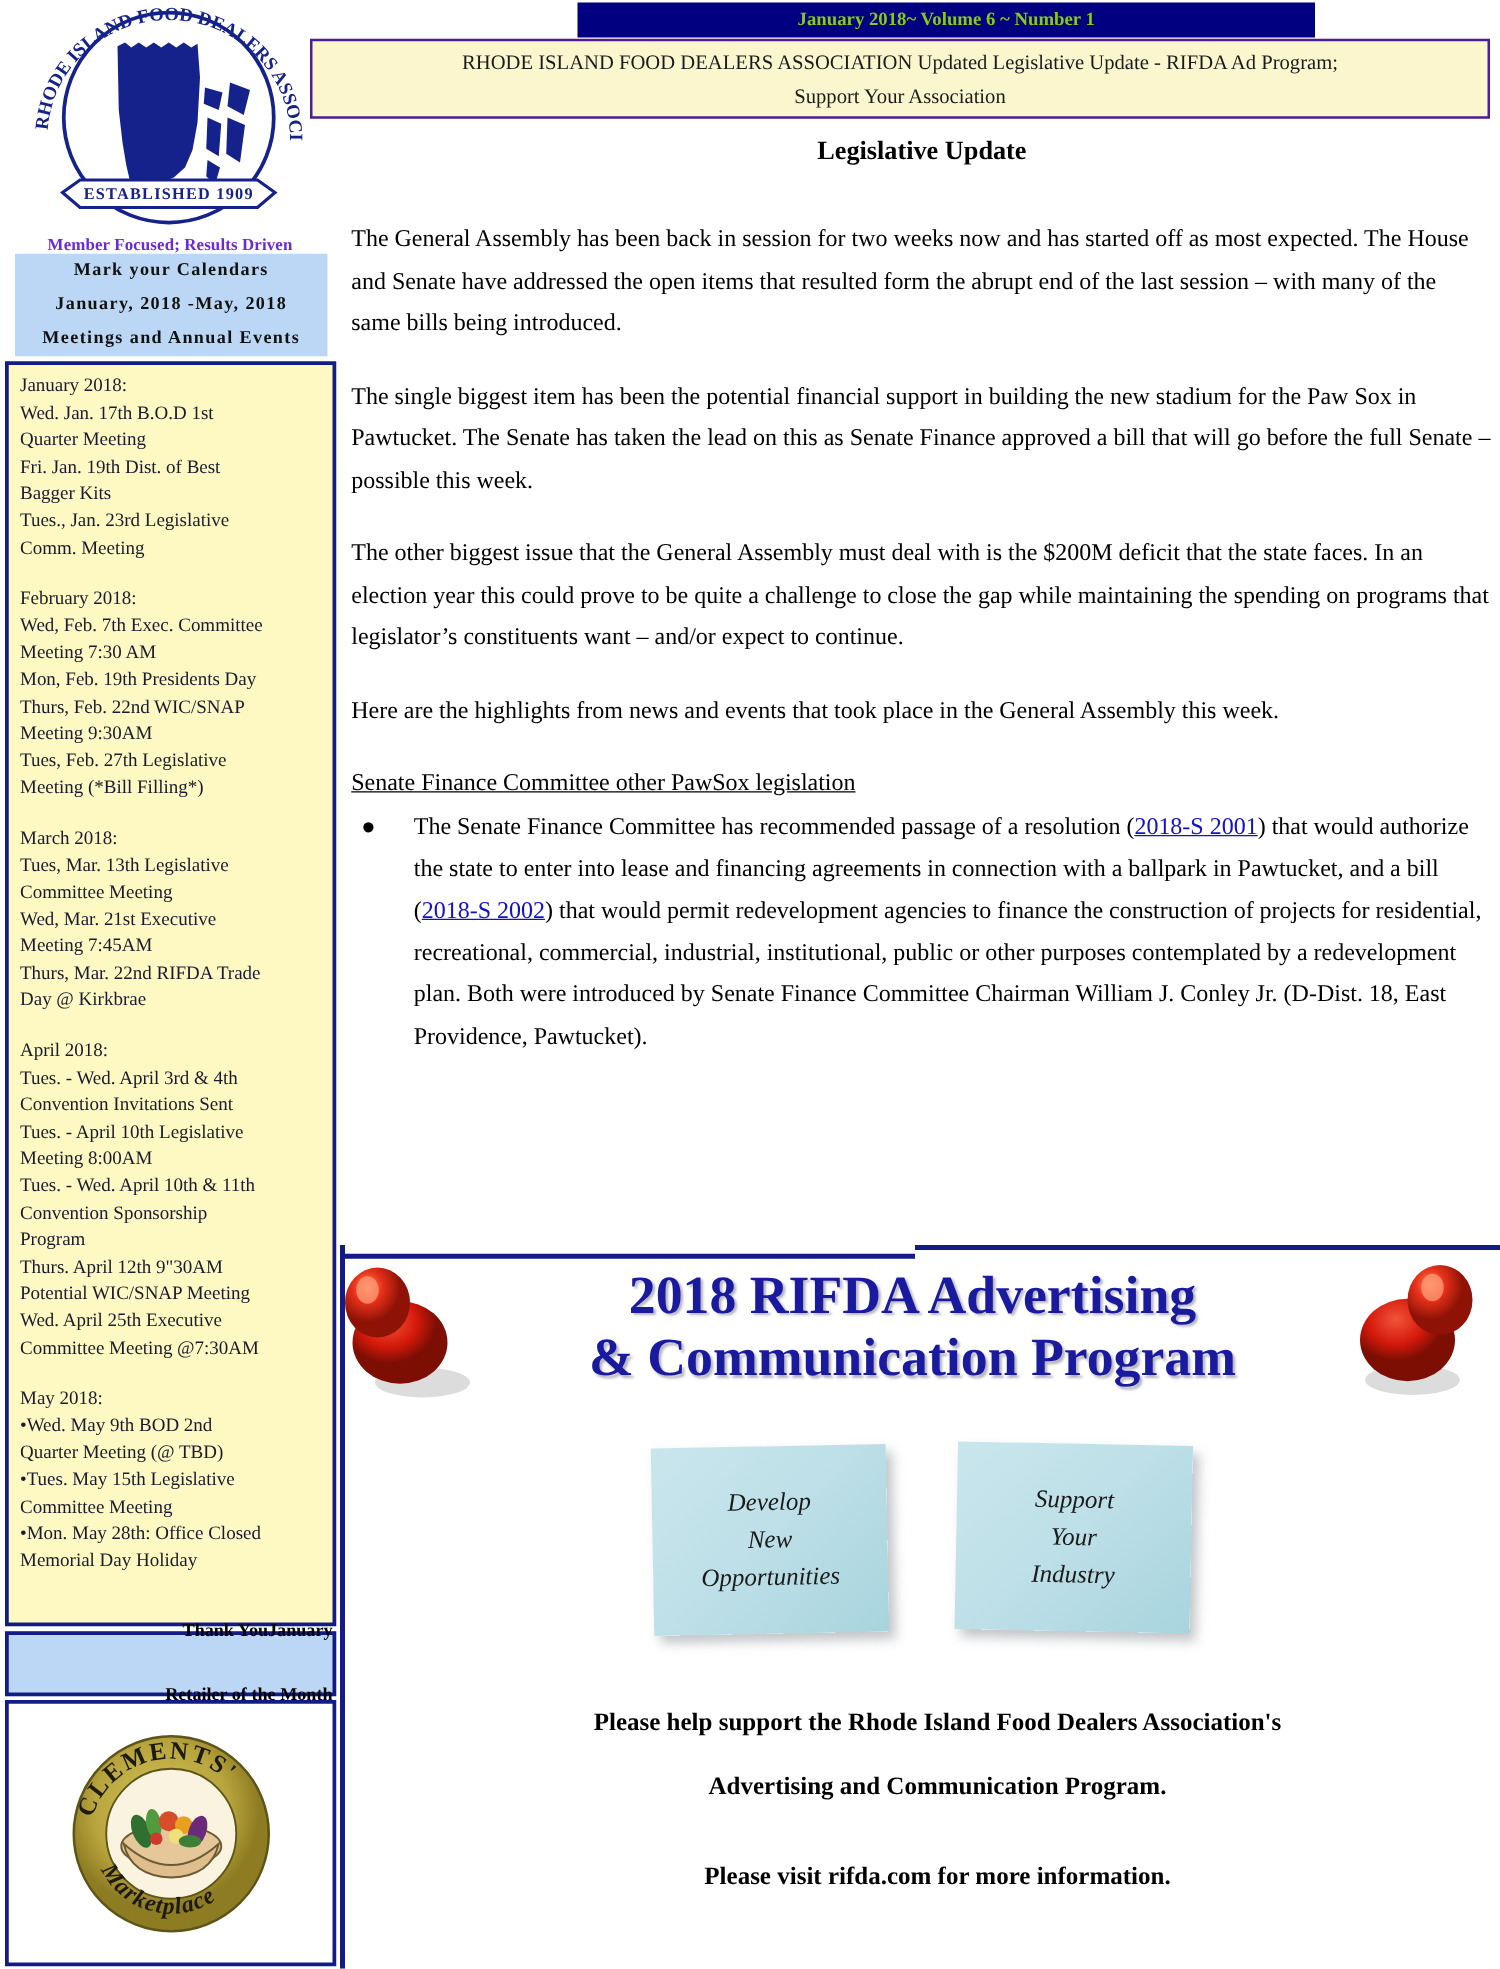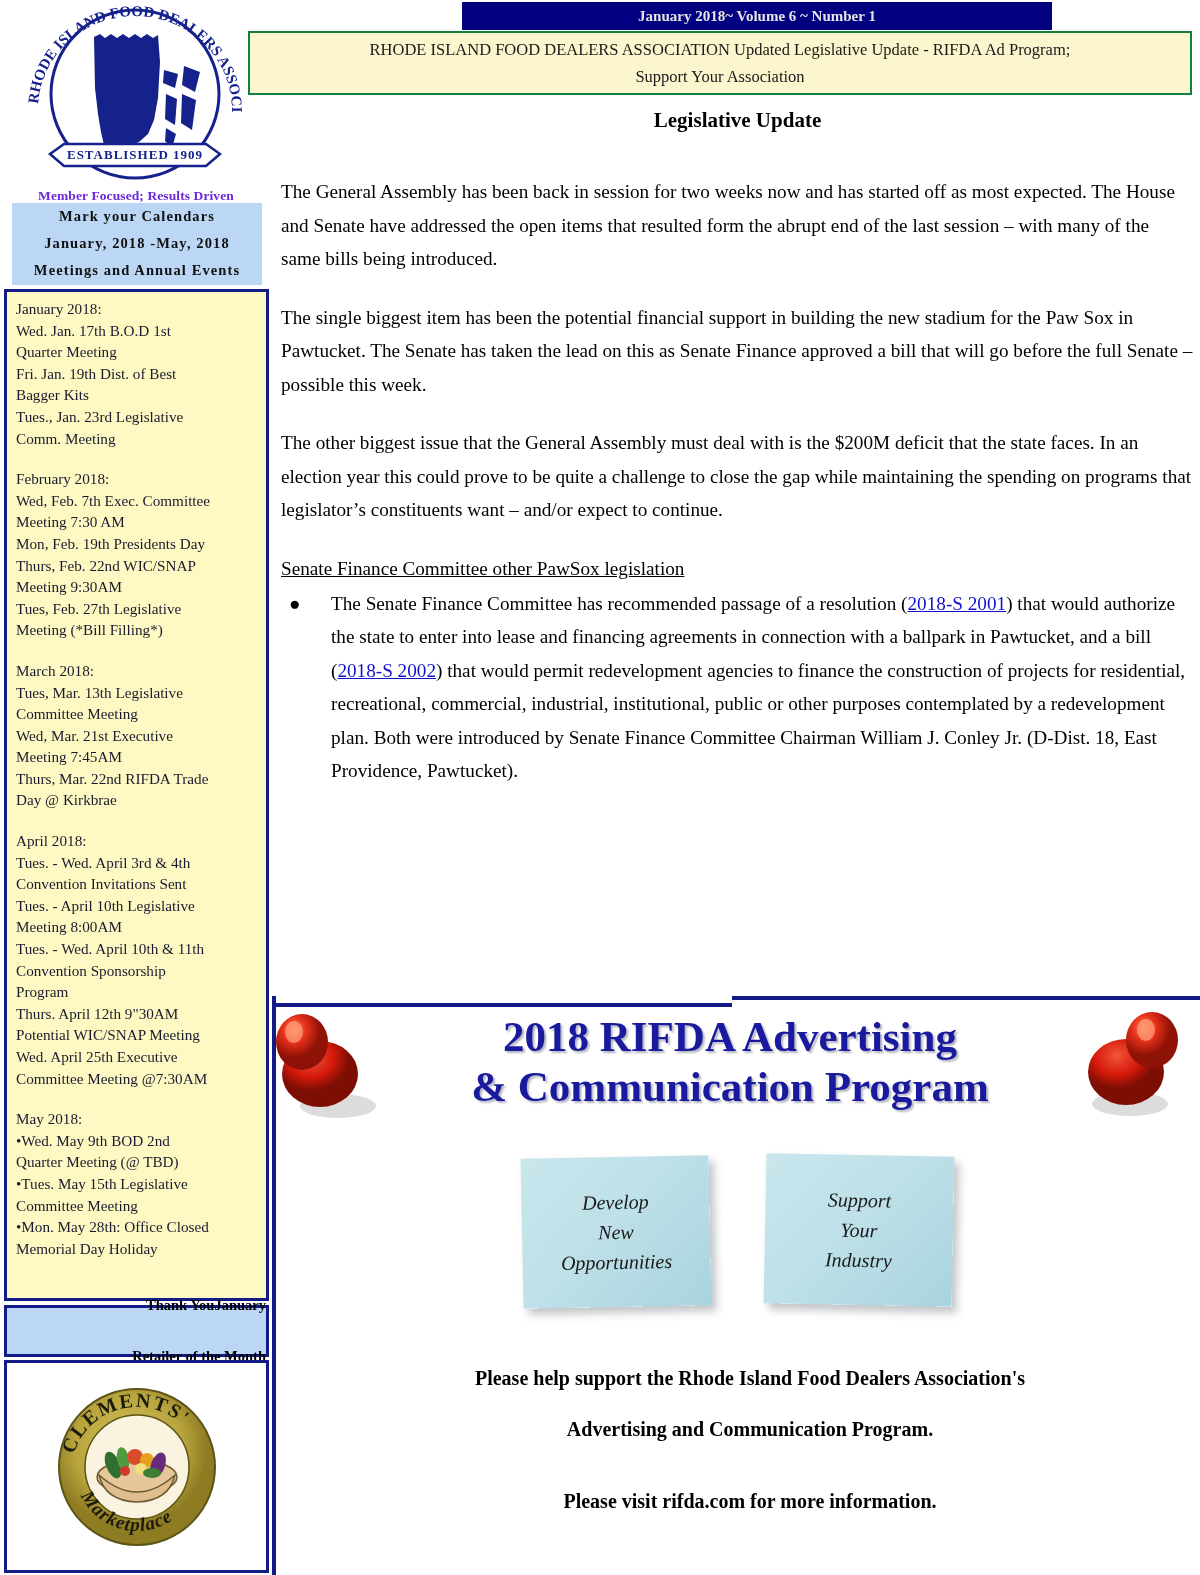--- a/index.html
+++ b/index.html
@@ -49,27 +49,27 @@
 
   .retailer-box{
     position:absolute;left:4px;top:1360px;width:265px;height:213px;
     background:#fff;border:3px solid #131c86;box-sizing:border-box;
     display:flex;align-items:center;justify-content:center;
   }
 
   
   .vol-bar{
     position:absolute;left:462px;top:2px;width:590px;height:28px;
-    background:#000080;color:#e5e5e5;display:flex;align-items:center;
+    background:#000080;color:#84cc16;display:flex;align-items:center;
     justify-content:center;font-size:15px;font-weight:bold;
     font-family:"Liberation Serif",serif;
   }
   .title-box{
     position:absolute;left:248px;top:31px;width:944px;height:64px;
-    background:#fcf6ce;border:2px solid #15803d;box-sizing:border-box;
+    background:#fcf6ce;border:2px solid #4c1d95;box-sizing:border-box;
     display:flex;flex-direction:column;align-items:center;justify-content:center;
     padding:0 14px;
   }
   .title-box div{font-size:16.5px;line-height:27px;text-align:center;color:#1a1a1a;
     font-family:"Liberation Serif",serif;}
 
   .section-head{
     position:absolute;left:275px;top:108px;width:925px;text-align:center;
     font-size:21px;font-weight:bold;font-family:"Liberation Serif",serif;
   }
@@ -267,20 +267,21 @@
     <div>RHODE ISLAND FOOD DEALERS ASSOCIATION Updated Legislative Update - RIFDA Ad Program;</div>
     <div>Support Your Association</div>
   </div>
 
   <div class="section-head">Legislative Update</div>
 
   <div class="article">
     <p>The General Assembly has been back in session for two weeks now and has started off as most expected.  The House and Senate have addressed the open items that resulted form the abrupt end of the last session – with many of the same bills being introduced.</p>
     <p>The single biggest item has been the potential financial support in building the new stadium for the Paw Sox in Pawtucket.  The Senate has taken the lead on this as Senate Finance approved a bill that will go before the full Senate – possible this week.</p>
     <p>The other biggest issue that the General Assembly must deal with is the $200M deficit that the state faces.  In an election year this could prove to be quite a challenge to close the gap while maintaining the spending on programs that legislator’s constituents want – and/or expect to continue.</p>
+    <p>Here are the highlights from news and events that took place in the General Assembly this week.</p>
 
     <div class="sub-head">Senate Finance Committee other PawSox legislation</div>
 
     <div class="bullet-row">
       <div class="bullet-dot">●</div>
       <div class="bullet-txt"><span>The Senate Finance Committee has recommended passage of a resolution (</span><a class="lnk" href="#">2018-S 2001</a><span>) that would authorize the state to enter into lease and financing agreements in connection with a ballpark in Pawtucket, and a bill (</span><a class="lnk" href="#">2018-S 2002</a><span>) that would permit redevelopment agencies to finance the construction of projects for residential, recreational, commercial, industrial, institutional, public or other purposes contemplated by a redevelopment plan. Both were introduced by Senate Finance Committee Chairman William J. Conley Jr. (D-Dist. 18, East Providence, Pawtucket).</span></div>
     </div>
   </div>
 
   <div class="ad-rule-left"></div>

